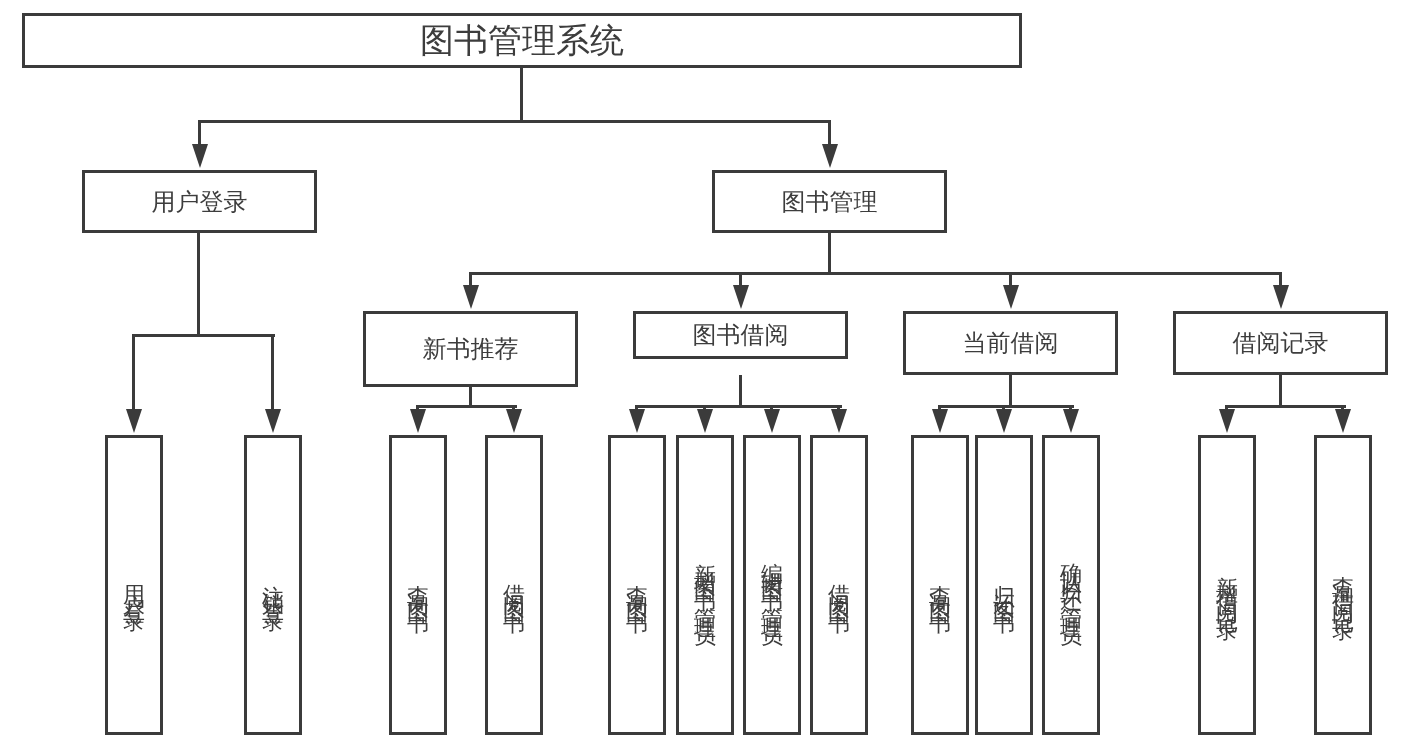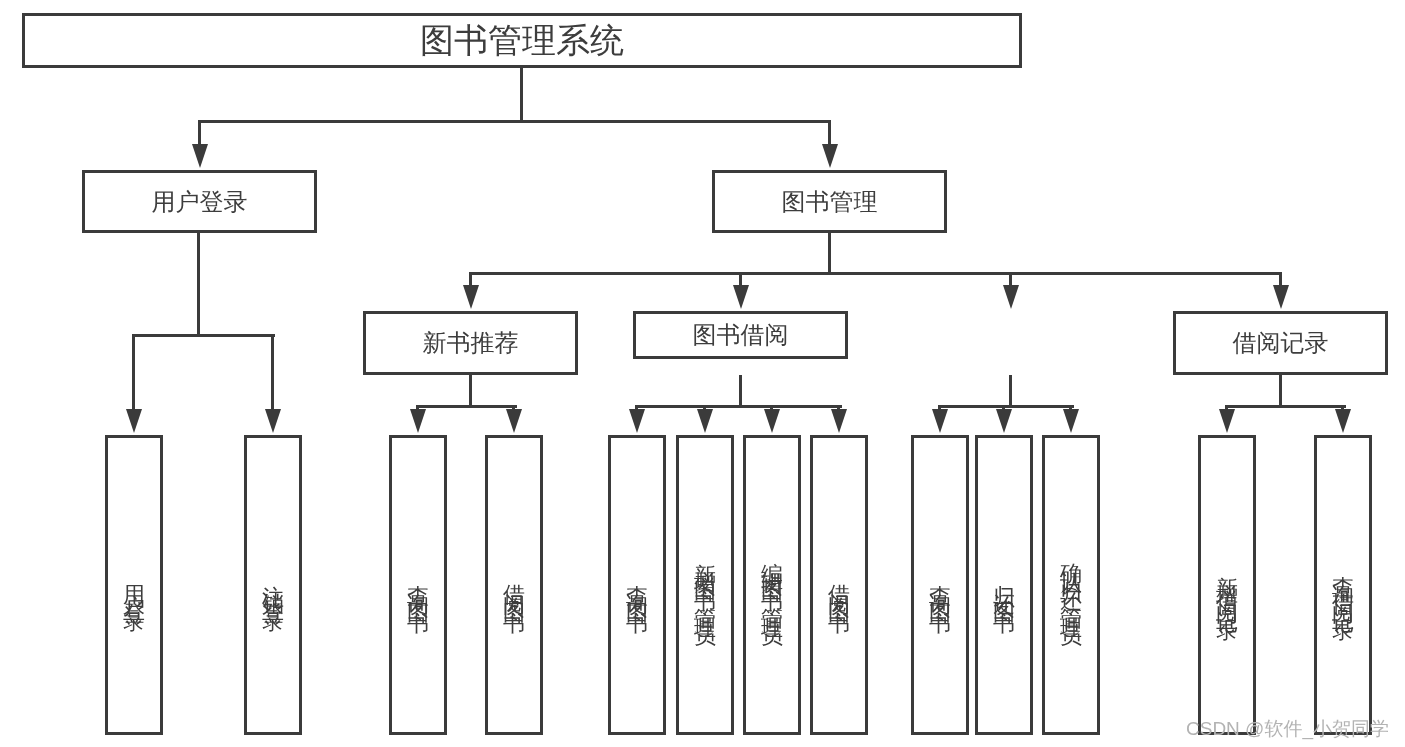--- a/index.html
+++ b/index.html
@@ -70,25 +70,28 @@
   <div class="ln" style="left:469px; top:272px; width:813px; height:3px;"></div>
   <div class="ln" style="left:469px;  top:272px; width:3px; height:16px;"></div>
   <div class="arrow" style="left:463px;  top:285px;"></div>
   <div class="ln" style="left:739px;  top:272px; width:3px; height:16px;"></div>
   <div class="arrow" style="left:733px;  top:285px;"></div>
   <div class="ln" style="left:1009px; top:272px; width:3px; height:16px;"></div>
   <div class="arrow" style="left:1003px; top:285px;"></div>
   <div class="ln" style="left:1279px; top:272px; width:3px; height:16px;"></div>
   <div class="arrow" style="left:1273px; top:285px;"></div>
 
-  <div class="box h-box" style="left:363px; top:311px; width:215px; height:64px;">
+  <div class="box h-box" style="left:363px; top:311px; width:215px; height:76px;">
     <span>新书推荐</span>
   </div>
   <div class="box h-box" style="left:633px; top:311px; width:215px; height:48px;">
     <span>图书借阅</span>
+  </div>
+  <div class="box h-box" style="left:903px; top:311px; width:215px; height:64px;">
+    <span>当前借阅</span>
   </div>
   <div class="box h-box" style="left:1173px; top:311px; width:215px; height:64px;">
     <span>借阅记录</span>
   </div>
 
   <div class="ln" style="left:469px; top:375px; width:3px;   height:33px;"></div>
   <div class="ln" style="left:416px; top:405px; width:101px; height:3px;"></div>
   <div class="ln" style="left:416px; top:405px; width:3px; height:7px;"></div>
   <div class="arrow" style="left:410px; top:409px;"></div>
   <div class="ln" style="left:512px; top:405px; width:3px; height:7px;"></div>
@@ -158,15 +161,14 @@
     <span class="vtext">确认归还（管理员）</span>
   </div>
 
   <div class="box v-box" style="left:1198px; top:435px; width:58px; height:300px;">
     <span class="vtext">新增借阅记录</span>
   </div>
   <div class="box v-box" style="left:1314px; top:435px; width:58px; height:300px;">
     <span class="vtext">查询借阅记录</span>
   </div>
 
-  <div class="watermark">CSDN @软件_小贺同学</div>
 
 </div>
 
 </body></html>

